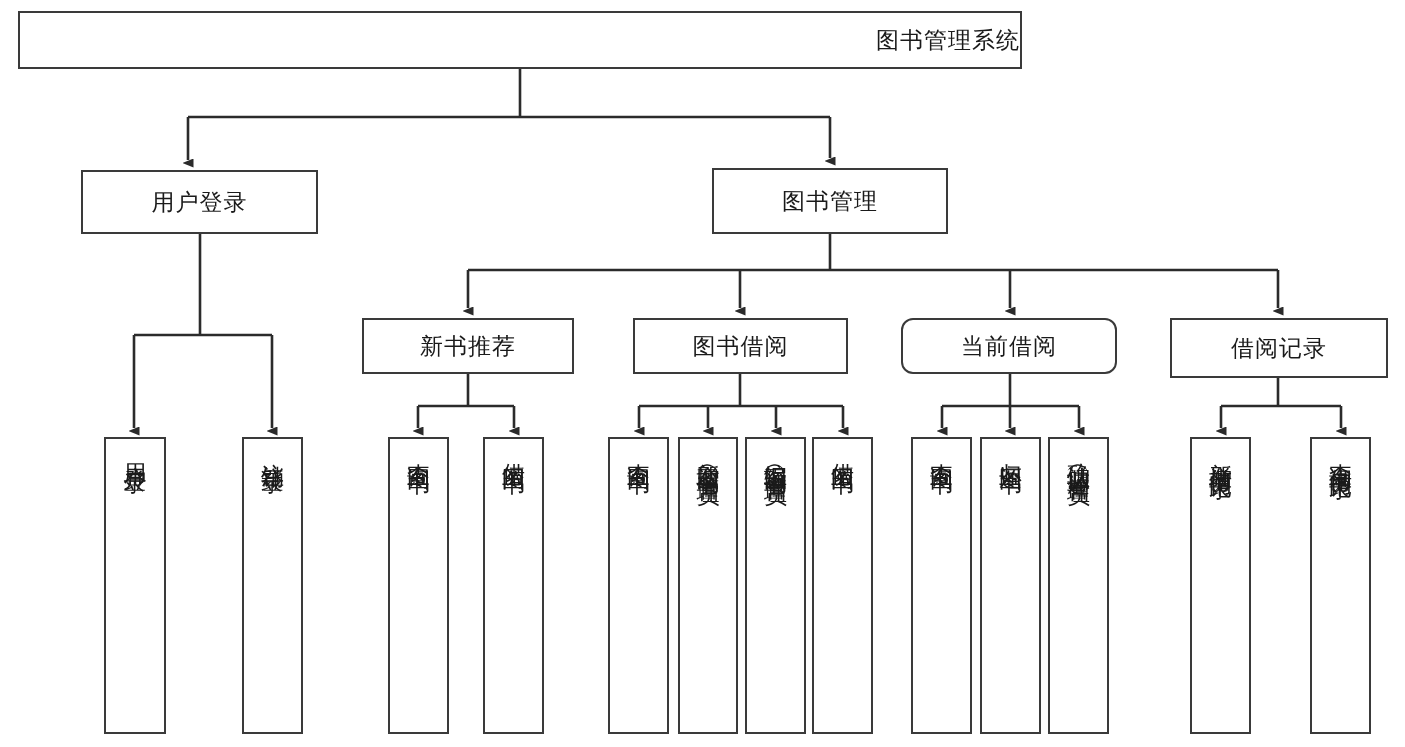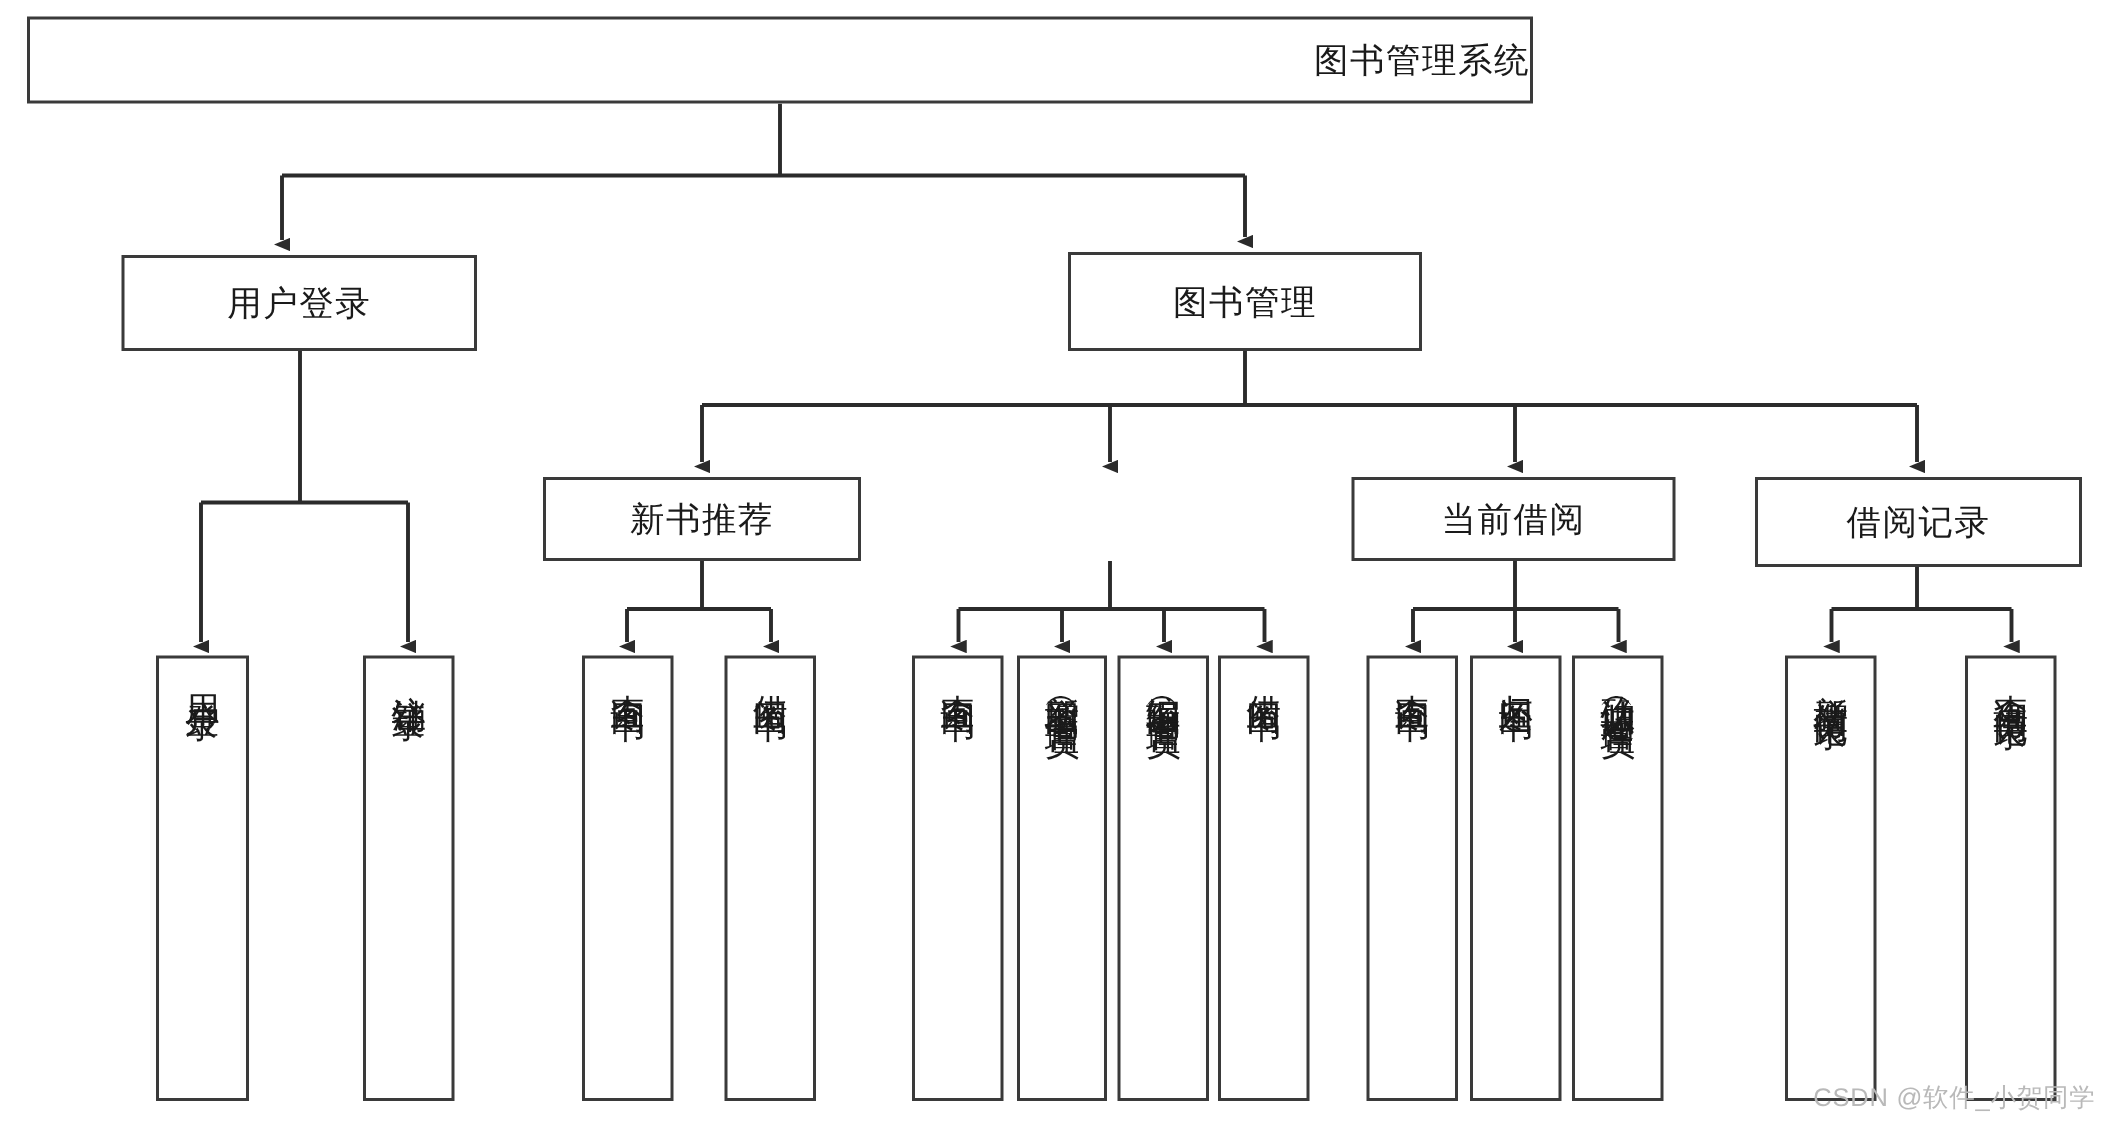--- a/index.html
+++ b/index.html
@@ -130,21 +130,24 @@
   <div class="node horiz" style="left:81px;top:170px;width:237px;height:64px;">
     <span class="hlabel">用户登录</span>
   </div>
   <div class="node horiz" style="left:712px;top:168px;width:236px;height:66px;">
     <span class="hlabel">图书管理</span>
   </div>
 
   <div class="node horiz" style="left:362px;top:318px;width:212px;height:56px;">
     <span class="hlabel">新书推荐</span>
   </div>
-  <div class="node horiz" style="left:901px;top:318px;width:216px;height:56px;">
+  <div class="node horiz" style="left:633px;top:318px;width:215px;height:56px;">
+    <span class="hlabel">图书借阅</span>
+  </div>
+  <div class="node horiz" style="left:901px;top:318px;width:216px;height:56px;border-radius:12px;">
     <span class="hlabel">当前借阅</span>
   </div>
   <div class="node horiz" style="left:1170px;top:318px;width:218px;height:60px;">
     <span class="hlabel">借阅记录</span>
   </div>
 
   <div class="node vert" style="left:104px;top:437px;width:62px;height:297px;">
     <span class="vlabel">用户登录</span>
   </div>
   <div class="node vert" style="left:242px;top:437px;width:61px;height:297px;">
@@ -177,15 +180,14 @@
   <div class="node vert" style="left:1048px;top:437px;width:61px;height:297px;">
     <span class="vlabel">确认归还（管理员）</span>
   </div>
   <div class="node vert" style="left:1190px;top:437px;width:61px;height:297px;">
     <span class="vlabel">新增借阅记录</span>
   </div>
   <div class="node vert" style="left:1310px;top:437px;width:61px;height:297px;">
     <span class="vlabel">查询借阅记录</span>
   </div>
 
-  <div id="watermark">CSDN @软件_小贺同学</div>
 
 </div>
 
 </body></html>

